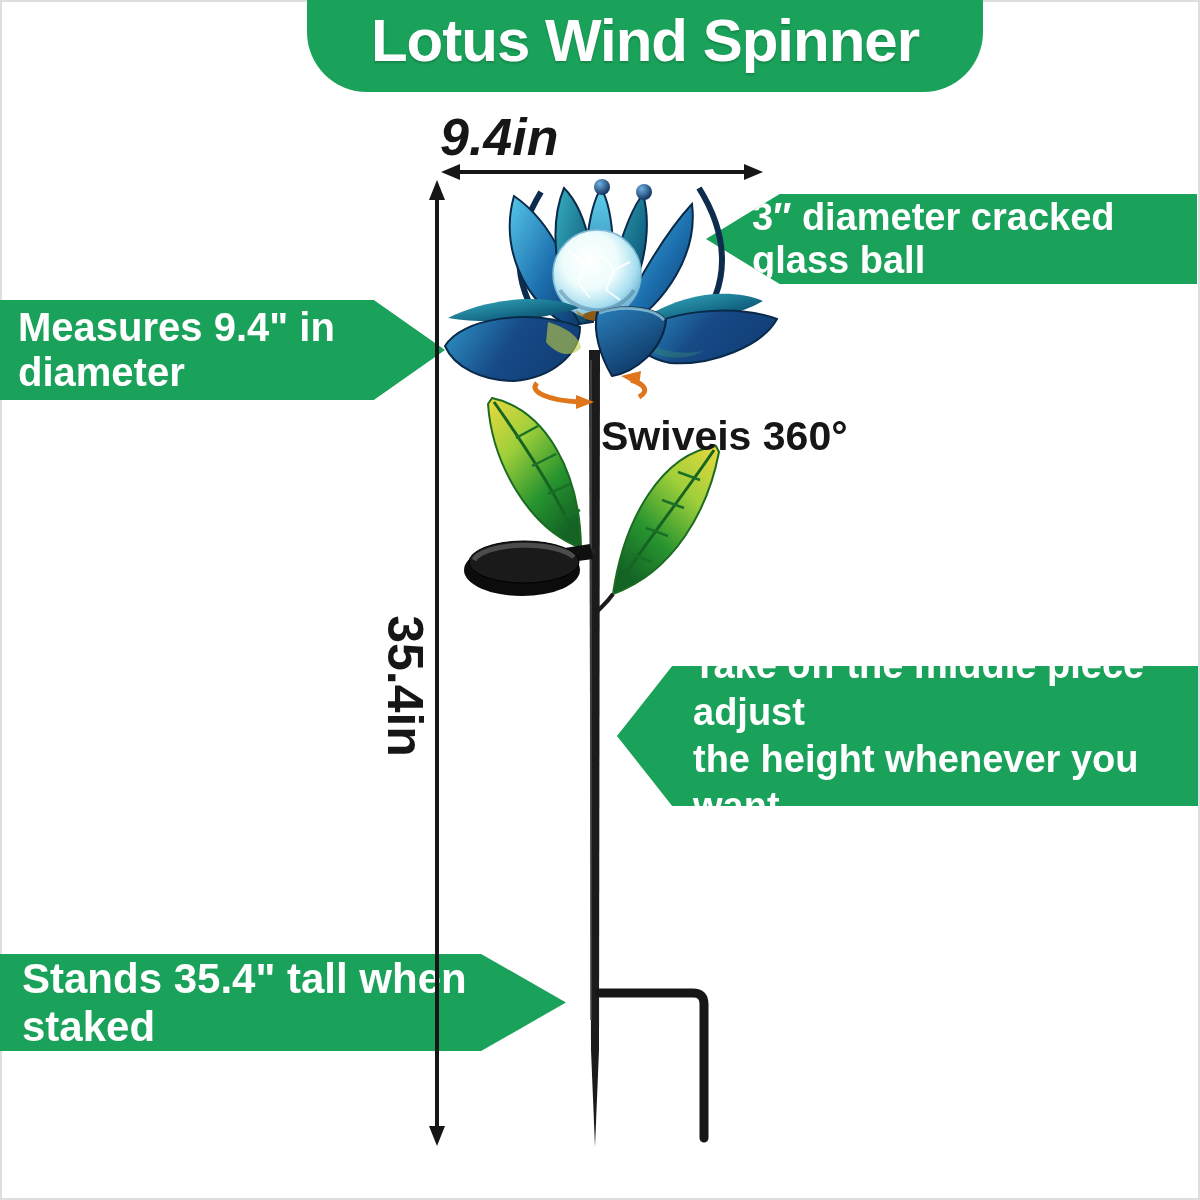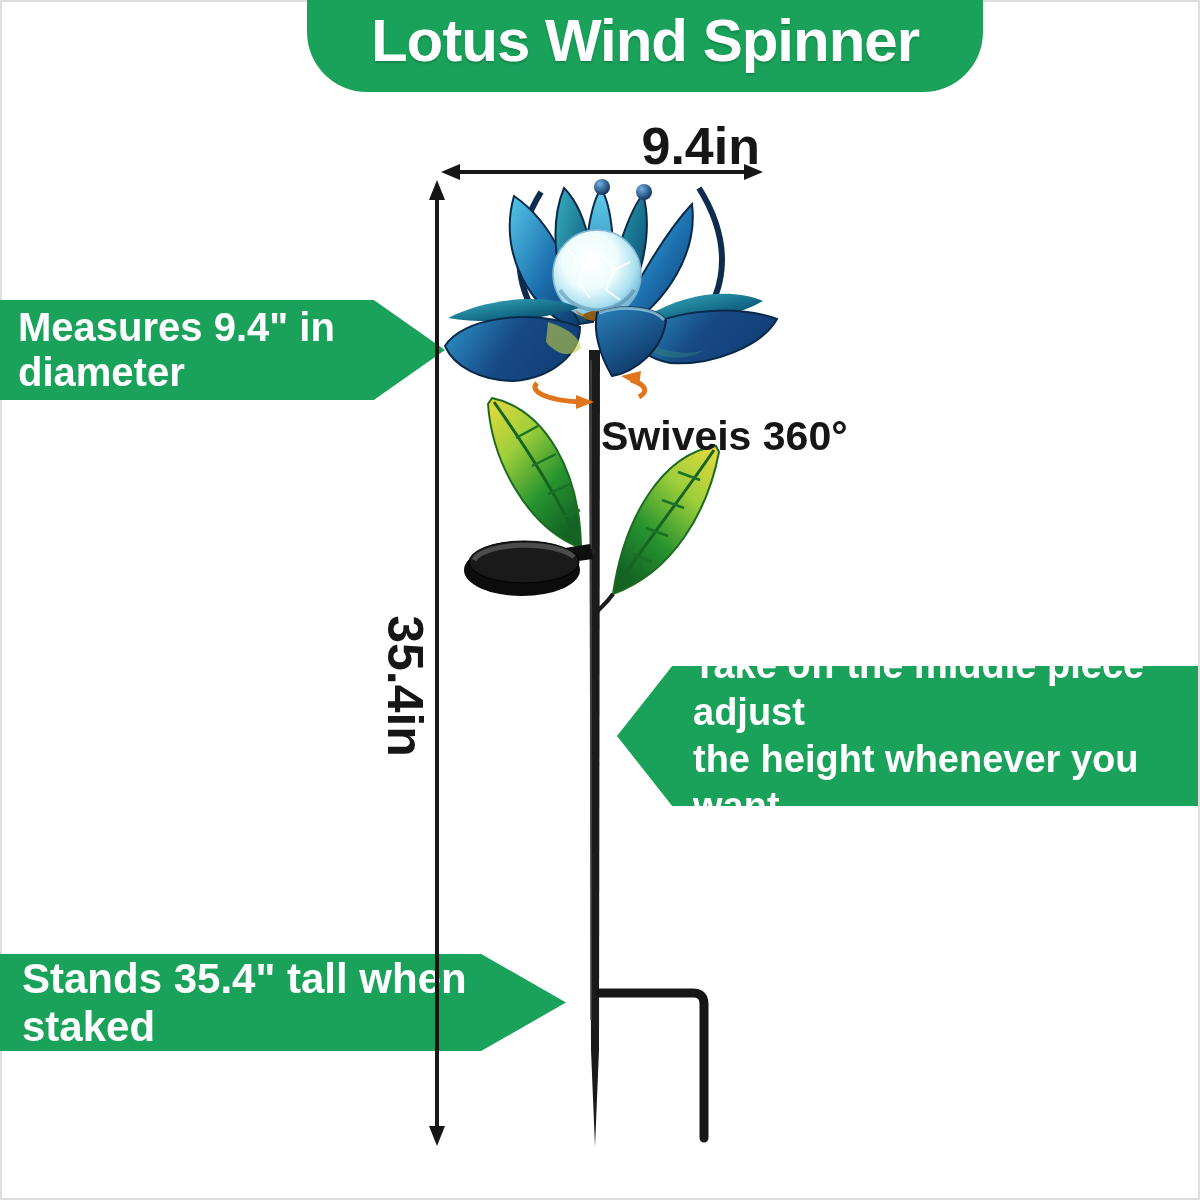--- a/index.html
+++ b/index.html
@@ -39,39 +39,42 @@
     padding-left:76px;font-size:38px;line-height:47px;box-sizing:border-box;
     flex-direction:column;align-items:flex-start;justify-content:center;
   }
   .rb-stake{
     left:0;top:954px;width:566px;height:97px;
     clip-path:polygon(0 0,85% 0,100% 50%,85% 100%,0 100%);
     padding-left:22px;font-size:42px;box-sizing:border-box;
   }
   
   .dim-label{position:absolute;color:#161616;font-weight:bold;z-index:4;}
-  #width-label{left:440px;top:116px;width:320px;text-align:right;font-size:52px;}
+  #width-label{left:440px;top:107px;width:320px;text-align:left;font-size:52px;font-style:italic;}
   #height-label{
     left:405px;top:686px;font-size:50px;white-space:nowrap;
     transform:translate(-50%,-50%) rotate(90deg);
   }
   #swivel-label{left:601px;top:413px;font-size:41px;}
   
   #dims-svg{position:absolute;left:0;top:0;z-index:3;}
   #art-svg{position:absolute;left:400px;top:150px;z-index:2;}
 </style>
 </head>
 <body>
 
 <div id="canvas">
 
   <div class="pill">
     <span>Lotus Wind Spinner</span>
   </div>
 
+  <div class="ribbon rb-glass">
+    <span>3″ diameter cracked glass ball</span>
+  </div>
   <div class="ribbon rb-measure">
     <span>Measures 9.4" in diameter</span>
   </div>
   <div class="ribbon rb-adjust">
     <span>Take off the middle piece adjust</span>
     <span>the height whenever you want</span>
   </div>
   <div class="ribbon rb-stake">
     <span>Stands 35.4" tall when staked</span>
   </div>

